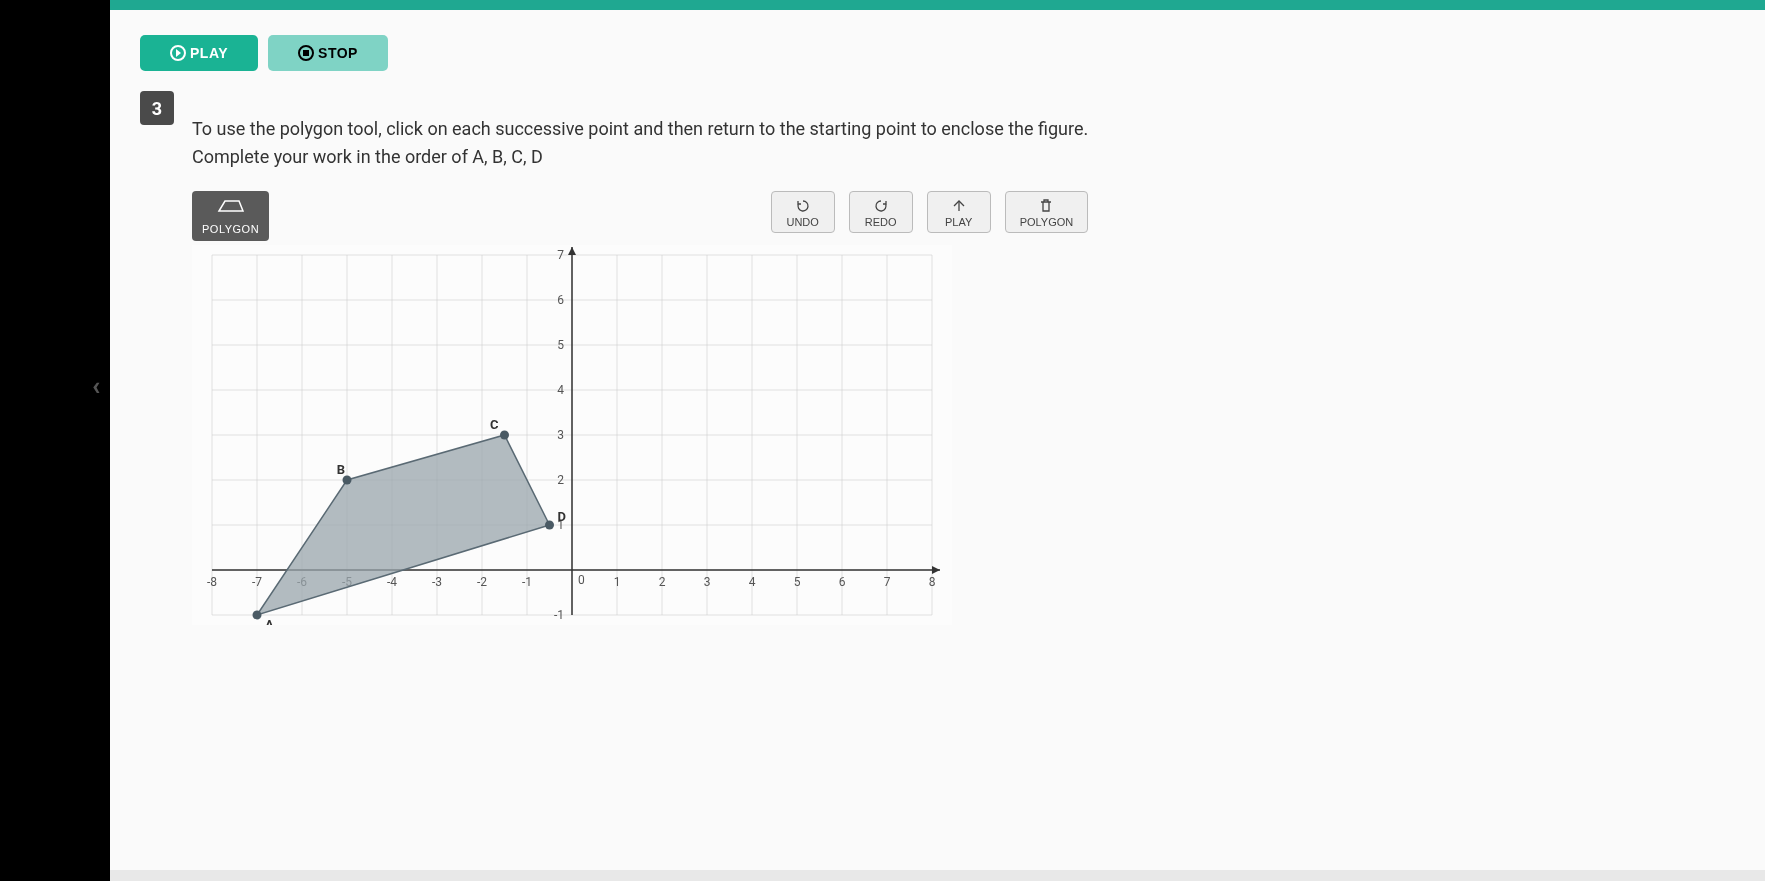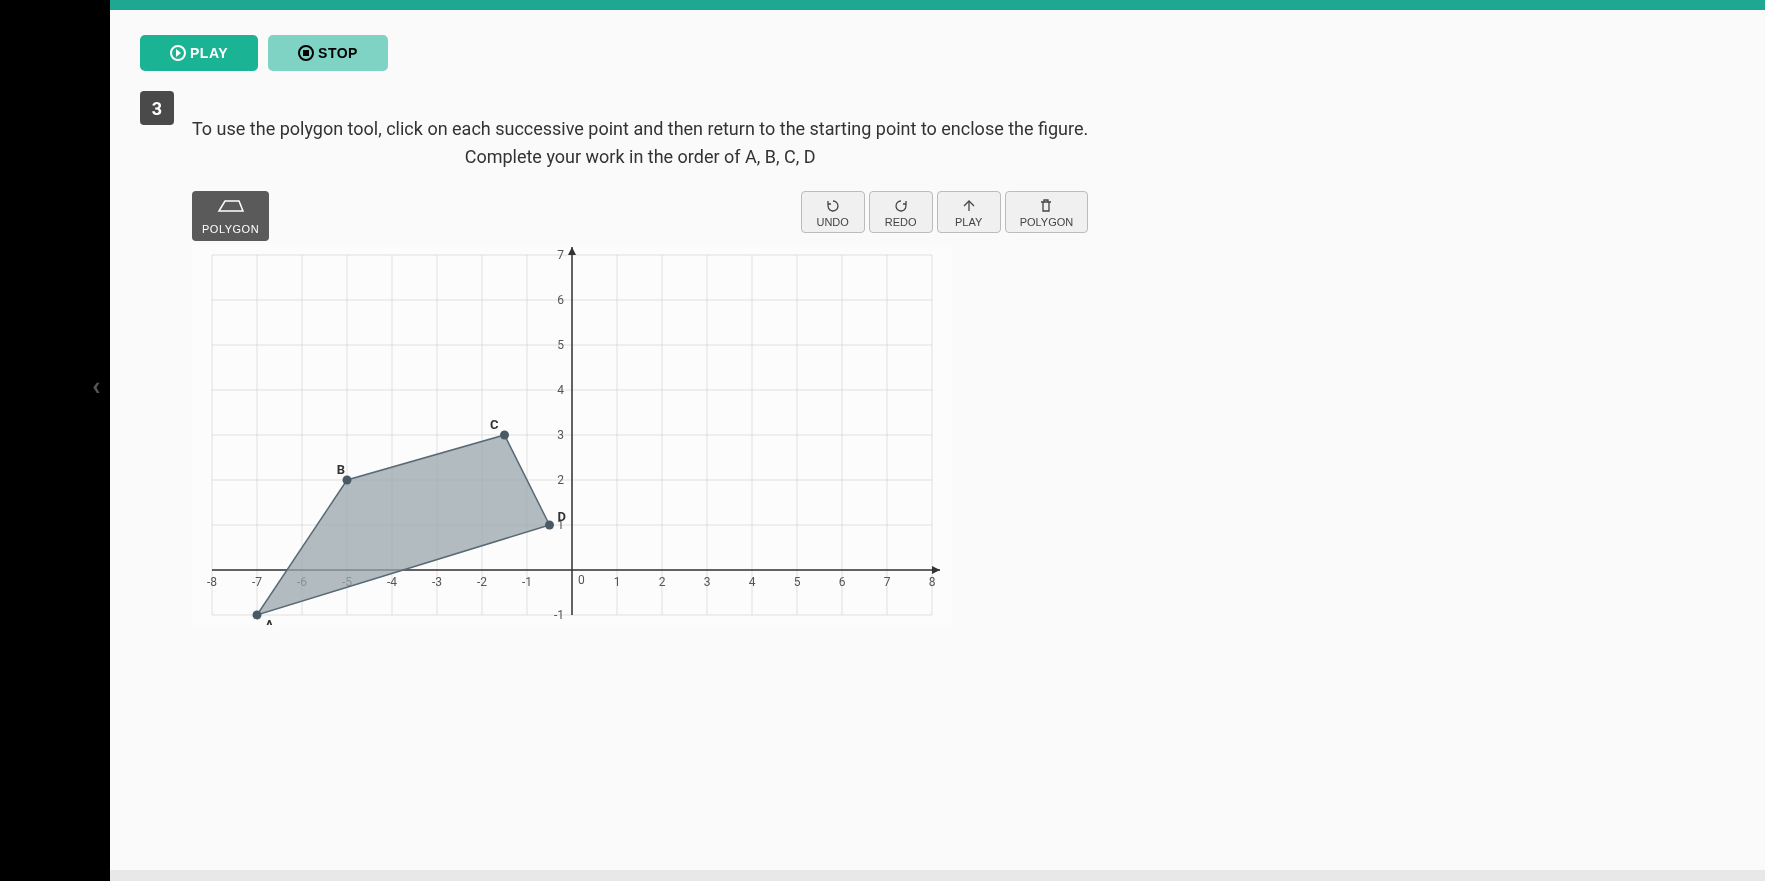--- a/index.html
+++ b/index.html
@@ -91,21 +91,20 @@
     flex-shrink: 0;
   }
   .qtext {
     font-size: 18px;
     color: #333;
     line-height: 1.55;
   }
   .qtext .serif { font-family: Georgia, "Times New Roman", serif; }
   .instruction-block {
     margin-top: 24px;
-    text-align: center;
   }
   .tool-row {
     margin-top: 20px;
     display: flex;
     justify-content: space-between;
     align-items: flex-start;
   }
   .polygon-tool {
     background: #5a5a5a;
     color: #fff;
@@ -119,21 +118,21 @@
     cursor: pointer;
     font-size: 11px;
     letter-spacing: 0.5px;
   }
   .polygon-shape {
     width: 28px;
     height: 14px;
   }
   .action-btns {
     display: flex;
-    gap: 4px;
+    gap: 14px;
   }
   .action-btn {
     background: #f0f0f0;
     border: 1px solid #bbb;
     border-radius: 4px;
     padding: 6px 14px 4px 14px;
     display: flex;
     flex-direction: column;
     align-items: center;
     gap: 2px;

